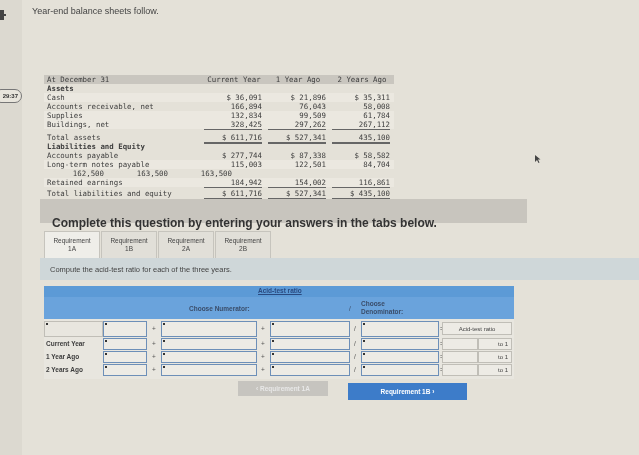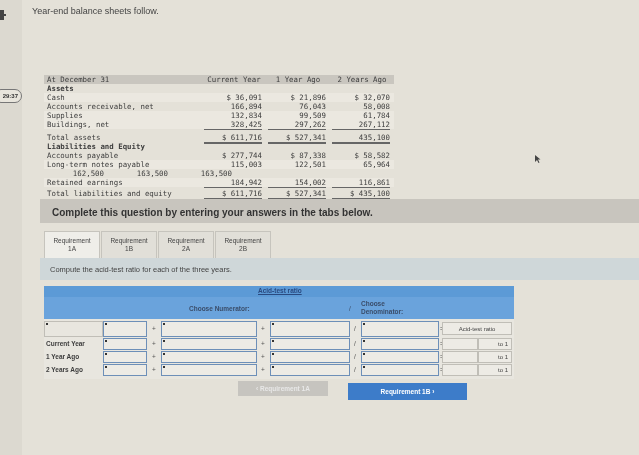--- a/index.html
+++ b/index.html
@@ -41,24 +41,24 @@
     .bs-row .c3 { width: 64px; text-align: right; padding-right: 4px; white-space: nowrap; }
     .bs-head { background: #c9c6bf; height: 9px; }
     .bs-head .c { text-align: center; padding: 0; }
     .bs-bold { font-weight: bold; }
     .bs-row.alt { background: #ebe8e0; }
     .ul .c span, .ul .c3 span { border-bottom: 1px solid #666; display: inline-block; width: 58px; }
     .dul .c span, .dul .c3 span { border-bottom: 2px double #666; display: inline-block; width: 58px; text-align: right; }
     .gap { height: 4px; }
 
     .instr-bar {
-      position: absolute; left: 40px; top: 199px; width: 599px; height: 24px;
+      position: absolute; left: 40px; top: 199px; width: 487px; height: 24px;
       background: #c8c5be;
-      font-size: 10px; font-weight: bold; color: #333;
-      padding: 8px 0 0 12px;
+      font-size: 12px; font-weight: bold; color: #333;
+      padding: 17px 0 0 12px;
     }
     .tabs {
       position: absolute; left: 44px; top: 231px; display: flex;
     }
     .tab {
       width: 56px; height: 27px; border: 1px solid #c6c4bd; border-bottom: none;
       background: #e1dfd8; font-size: 6.5px; color: #444; text-align: center;
       padding-top: 5px; line-height: 8px; margin-right: 1px;
     }
     .tab.active { background: #efeee9; height: 29px; }
@@ -142,21 +142,21 @@
     <div class="c3" style="text-align:center;padding:0">2 Years Ago</div>
   </div>
   <div class="bs-row bs-bold">
       <div class="lbl">Assets</div>
     </div>
 
   <div class="bs-row alt">
     <div class="lbl">Cash</div>
     <div class="c">$ 36,091</div>
     <div class="c">$ 21,896</div>
-    <div class="c3">$ 32,070</div>
+    <div class="c3">$ 35,311</div>
   </div>
   <div class="bs-row">
     <div class="lbl">Accounts receivable, net</div>
     <div class="c">166,894</div>
     <div class="c">76,043</div>
     <div class="c3">58,008</div>
   </div>
   <div class="bs-row alt">
     <div class="lbl">Supplies</div>
     <div class="c">132,834</div>
@@ -183,21 +183,21 @@
   <div class="bs-row">
     <div class="lbl">Accounts payable</div>
     <div class="c">$ 277,744</div>
     <div class="c">$ 87,338</div>
     <div class="c3">$ 58,582</div>
   </div>
   <div class="bs-row alt">
     <div class="lbl">Long-term notes payable</div>
     <div class="c">115,003</div>
     <div class="c">122,501</div>
-    <div class="c3">65,964</div>
+    <div class="c3">84,704</div>
   </div>
   <div class="bs-row">
     <div class="c">162,500</div>
     <div class="c">163,500</div>
     <div class="c3">163,500</div>
   </div>
   <div class="bs-row alt ul">
     <div class="lbl">Retained earnings</div>
     <div class="c"><span>184,942</span></div>
     <div class="c"><span>154,002</span></div>

